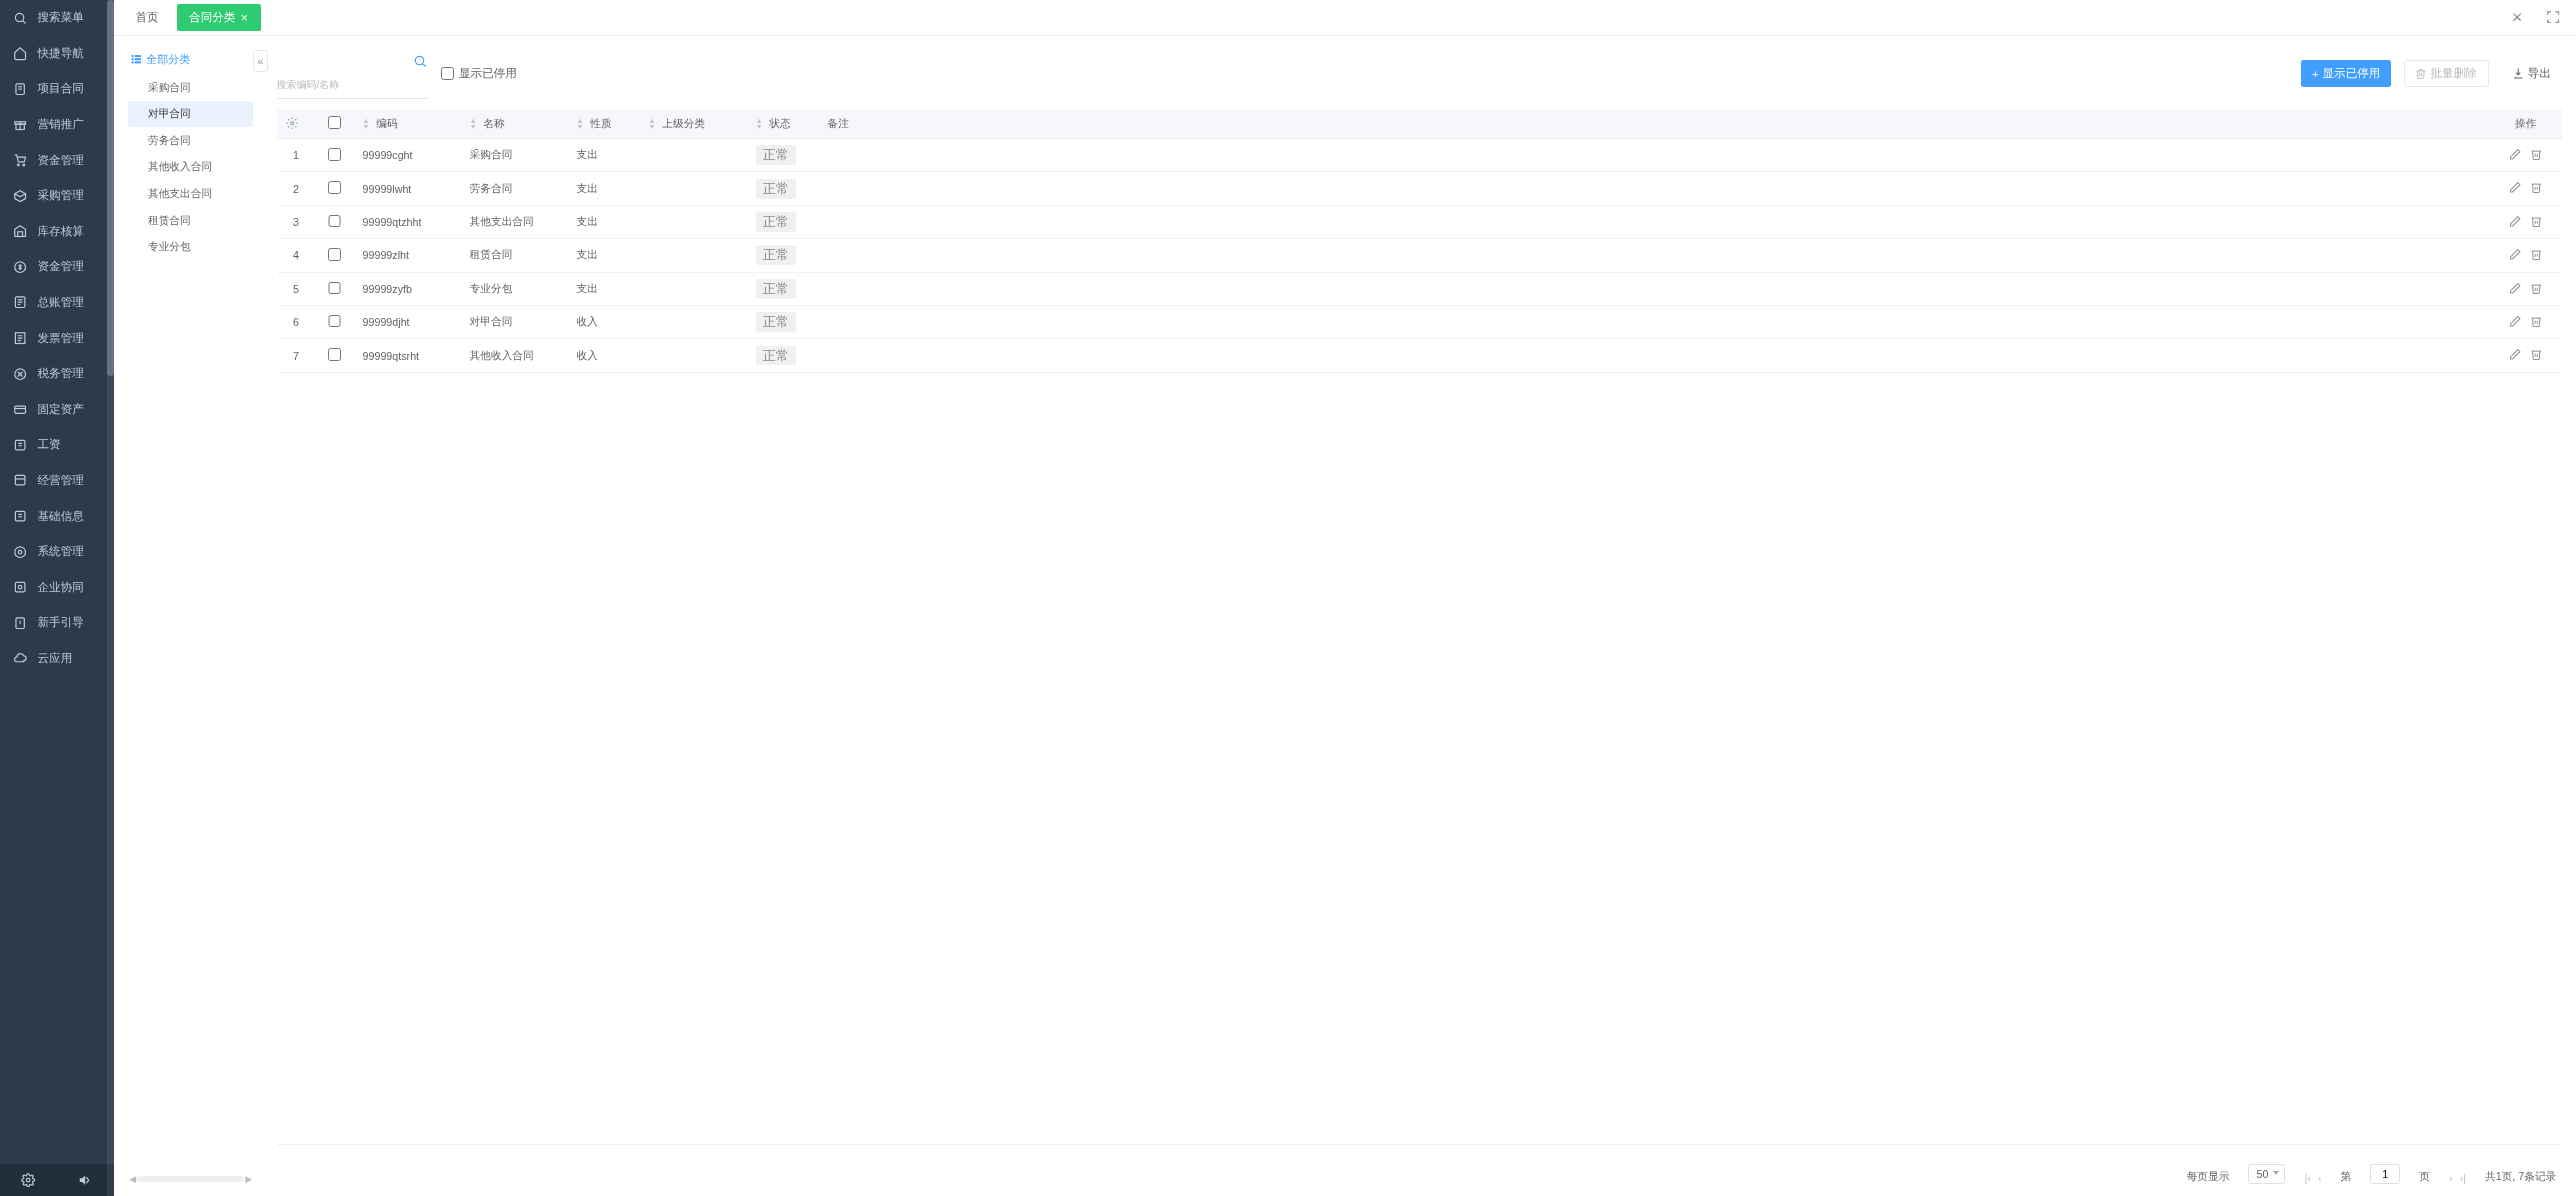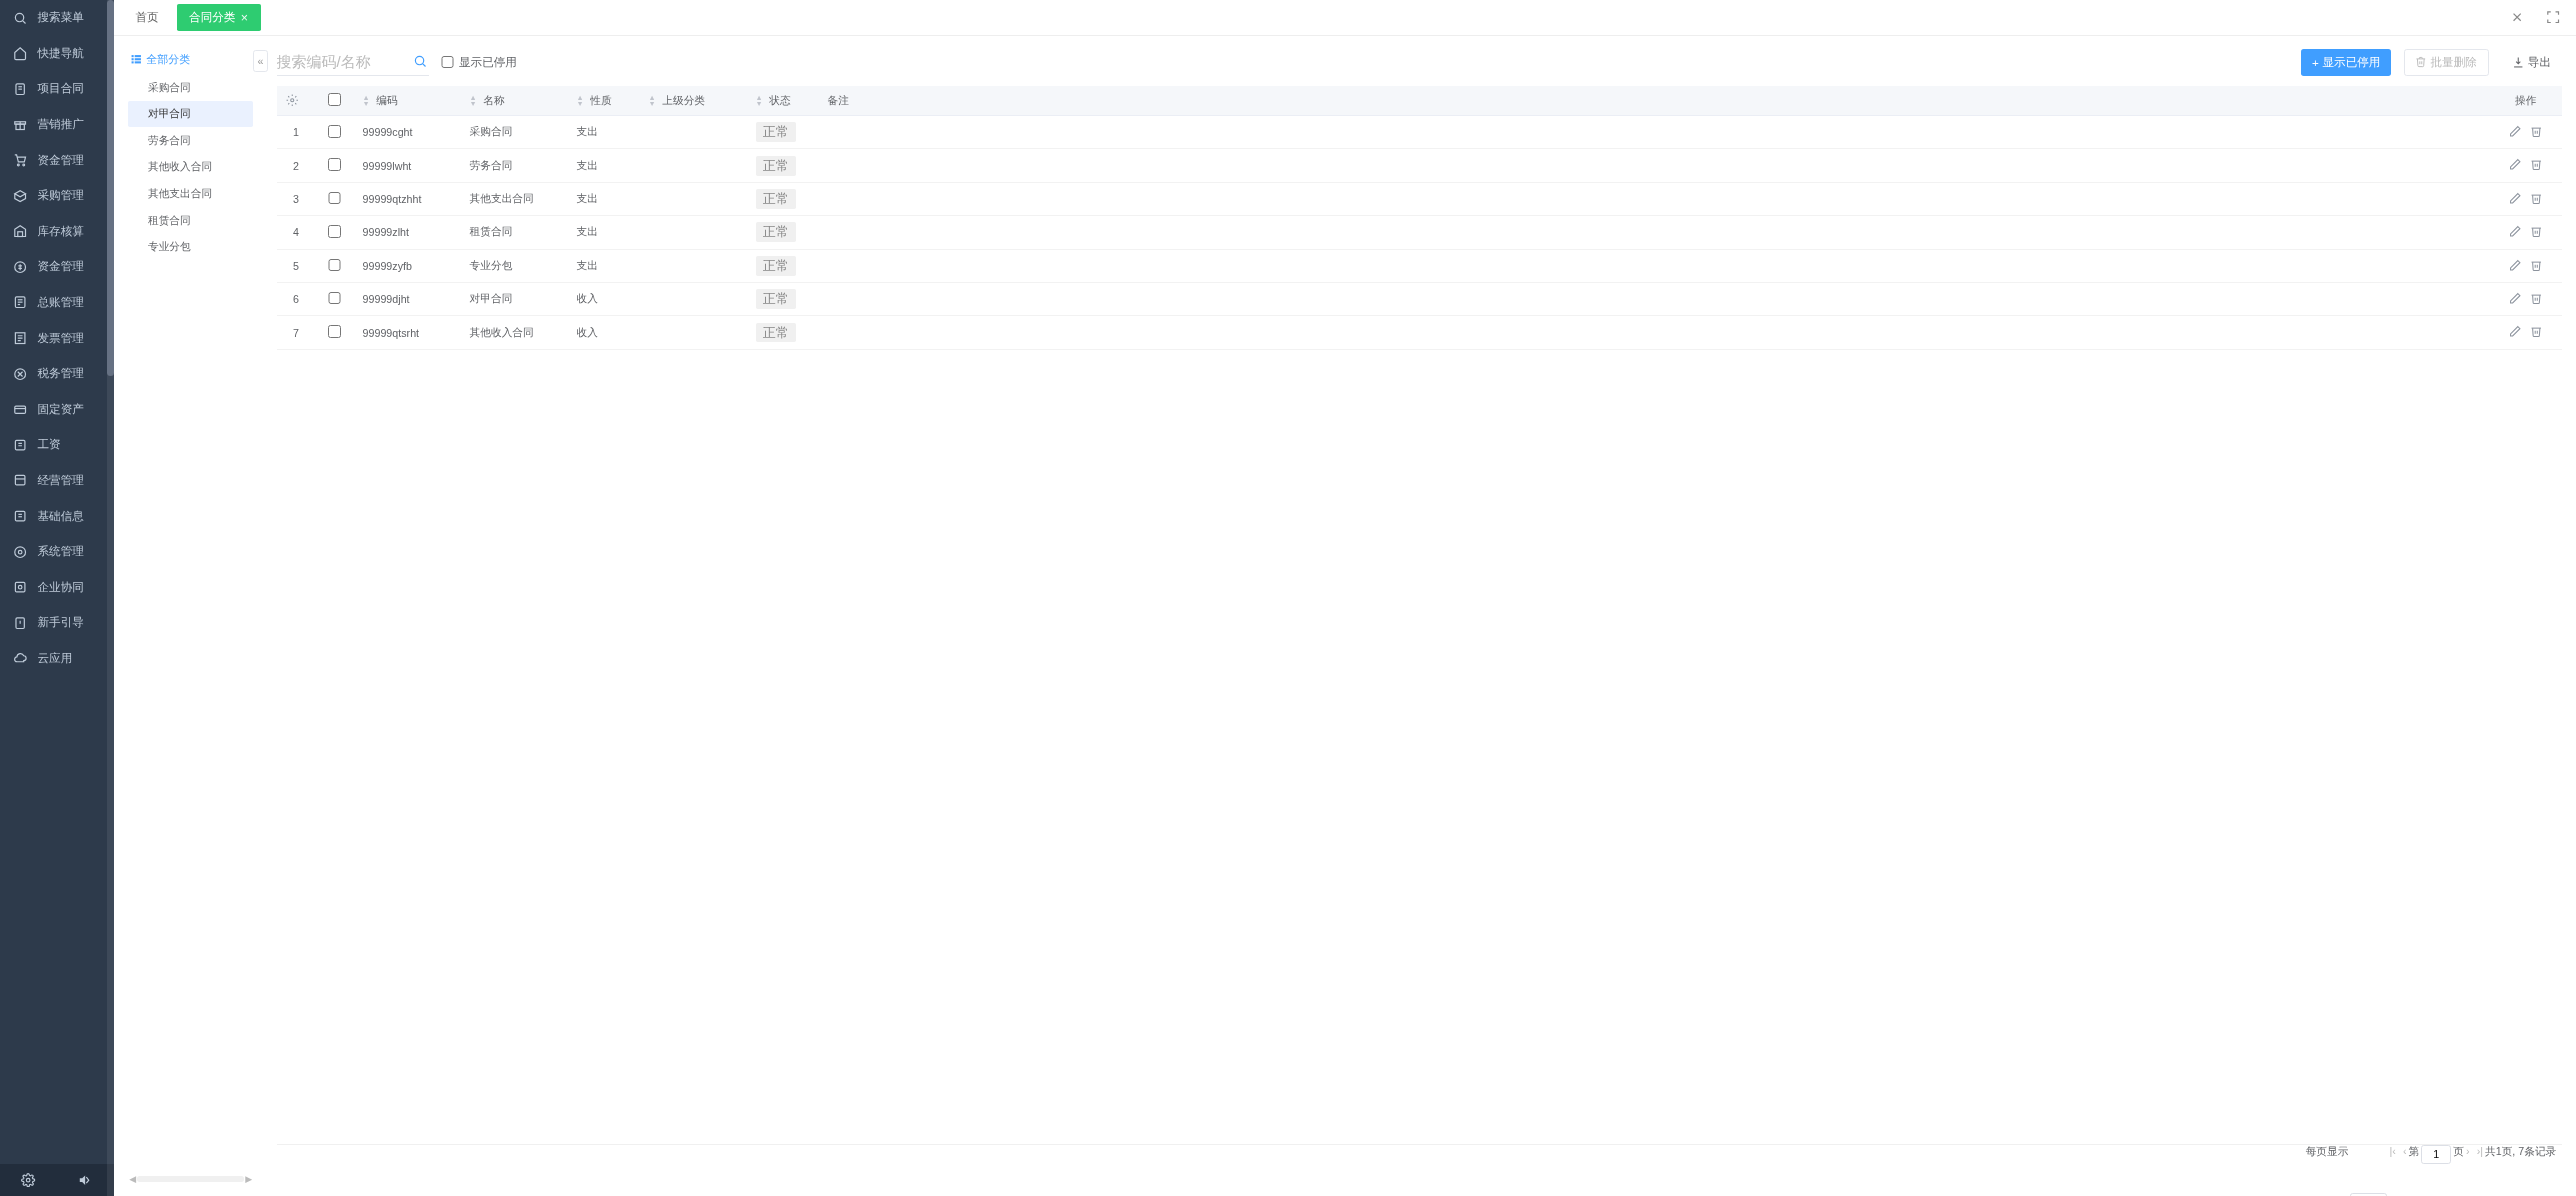--- a/index.html
+++ b/index.html
@@ -43,21 +43,21 @@
 .cat-hscroll { height: 9px; display: flex; align-items: center; margin-top: 5.4px; position: relative; }
 .cat-hscroll .track { position: absolute; left: 9px; right: 9px; height: 5.4px; background: #f0f0f0; border-radius: 2.7px; }
 .cat-hscroll .arrow { width: 9px; text-align: center; color: #bbb; font-size: 9px; cursor: pointer; }
 
 
 .content { flex: 1; display: flex; flex-direction: column; min-width: 0; padding-left: 9px; }
 
 
 .toolbar { display: flex; align-items: center; gap: 12.5px; margin-bottom: 10.7px; }
 .search-wrap { position: relative; width: 152px; }
-.search-input { width: 100%; height: 27px; border: none; border-bottom: 0.9px solid #e4e7ed; outline: none; font-size: 15px; padding-right: 21.5px; color: #333; }
+.search-input { width: 100%; height: 27px; border: none; border-bottom: 0.9px solid #e4e7ed; outline: none; font-size: 10px; padding-right: 21.5px; color: #333; margin-top: 23px; }
 .search-input::placeholder { color: #bbb; }
 .search-icon { position: absolute; right: 1.8px; top: 5.4px; color: #409eff; cursor: pointer; }
 .chk-label { display: inline-flex; align-items: center; gap: 5.4px; color: #606266; font-size: 11.6px; cursor: pointer; }
 .chk-label input { width: 12.5px; height: 12.5px; cursor: pointer; }
 .toolbar-spacer { flex: 1; }
 .btn { height: 27px; padding: 0 10.7px; border-radius: 2.7px; display: inline-flex; align-items: center; gap: 3.6px; font-size: 11.6px; cursor: pointer; border: none; }
 .btn.primary { background: #409eff; color: #fff; }
 .btn.ghost { background: transparent; color: #bbb; border: 0.9px solid #e4e7ed; cursor: not-allowed; }
 .btn.link { background: transparent; color: #606266; }
 
@@ -76,21 +76,21 @@
 .col-status { width: 72px; }
 .col-ops { width: 72px; text-align: center; }
 .sort-icons { display: inline-flex; flex-direction: column; font-size: 7.2px; line-height: 5.4px; color: #c0c4cc; vertical-align: middle; margin-right: 3.6px; }
 .badge { display: inline-block; background: #f0f0f0; color: #888; padding: 0.9px 7.2px; border-radius: 1.8px; font-size: 13px; }
 .row-ops { display: inline-flex; gap: 9px; color: #8c939d; }
 .row-ops span { cursor: pointer; }
 .gear-icon { color: #8c939d; cursor: pointer; }
 input[type=checkbox].tbl-chk { width: 12.5px; height: 12.5px; cursor: pointer; }
 
 
-.pager { height: 39px; display: flex; align-items: flex-start; justify-content: flex-end; gap: 2px; font-size: 10.7px; color: #606266; padding-right: 5.4px; }
+.pager { height: 39px; display: flex; align-items: flex-end; justify-content: flex-end; gap: 19px; font-size: 10.7px; color: #606266; padding-right: 5.4px; }
 .pager .select { border: 0.9px solid #dcdfe6; border-radius: 2.7px; padding: 2.7px 16px 2.7px 7.2px; position: relative; cursor: pointer; margin-top: 48px; }
 .pager .select::after { content: ""; position: absolute; right: 5.4px; top: 6.3px; border-left: 3.6px solid transparent; border-right: 3.6px solid transparent; border-top: 4.5px solid #aaa; }
 .pager .nav { display: flex; gap: 7.2px; color: #bbb; }
 .pager .nav span { cursor: pointer; }
 .pager .page-input { width: 30px; height: 19.7px; border: 0.9px solid #dcdfe6; border-radius: 2.7px; text-align: center; font-size: 10.7px; outline: none; }
 
 svg { display: block; }
 </style>
 </head>
 <body>

